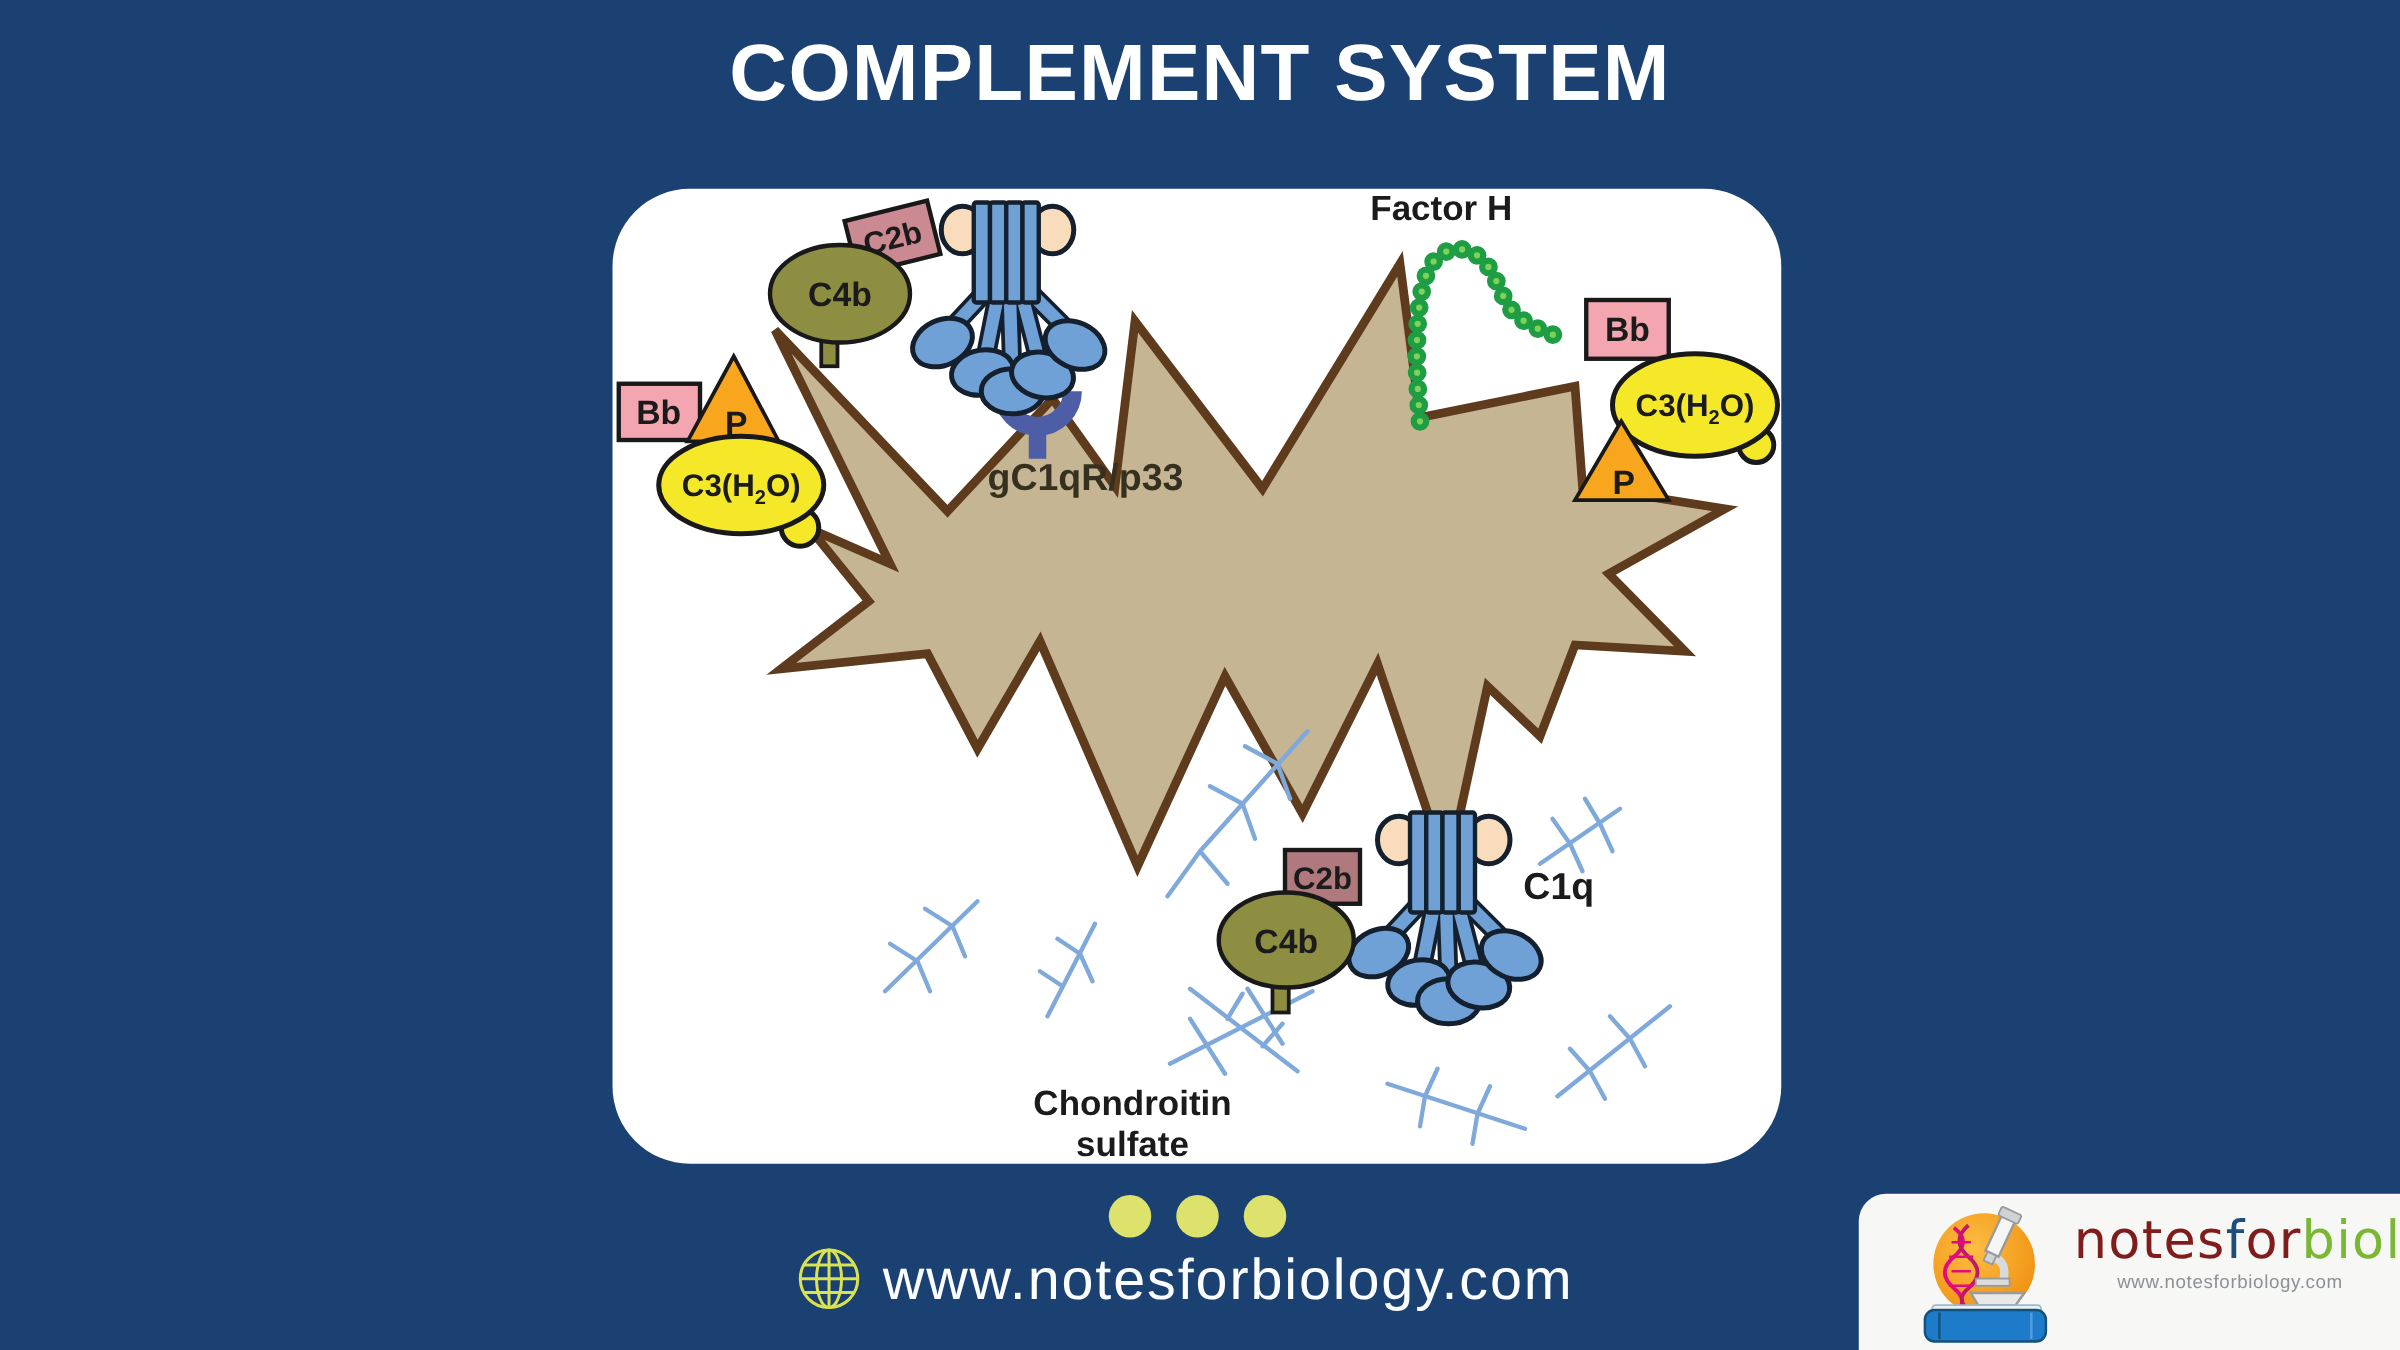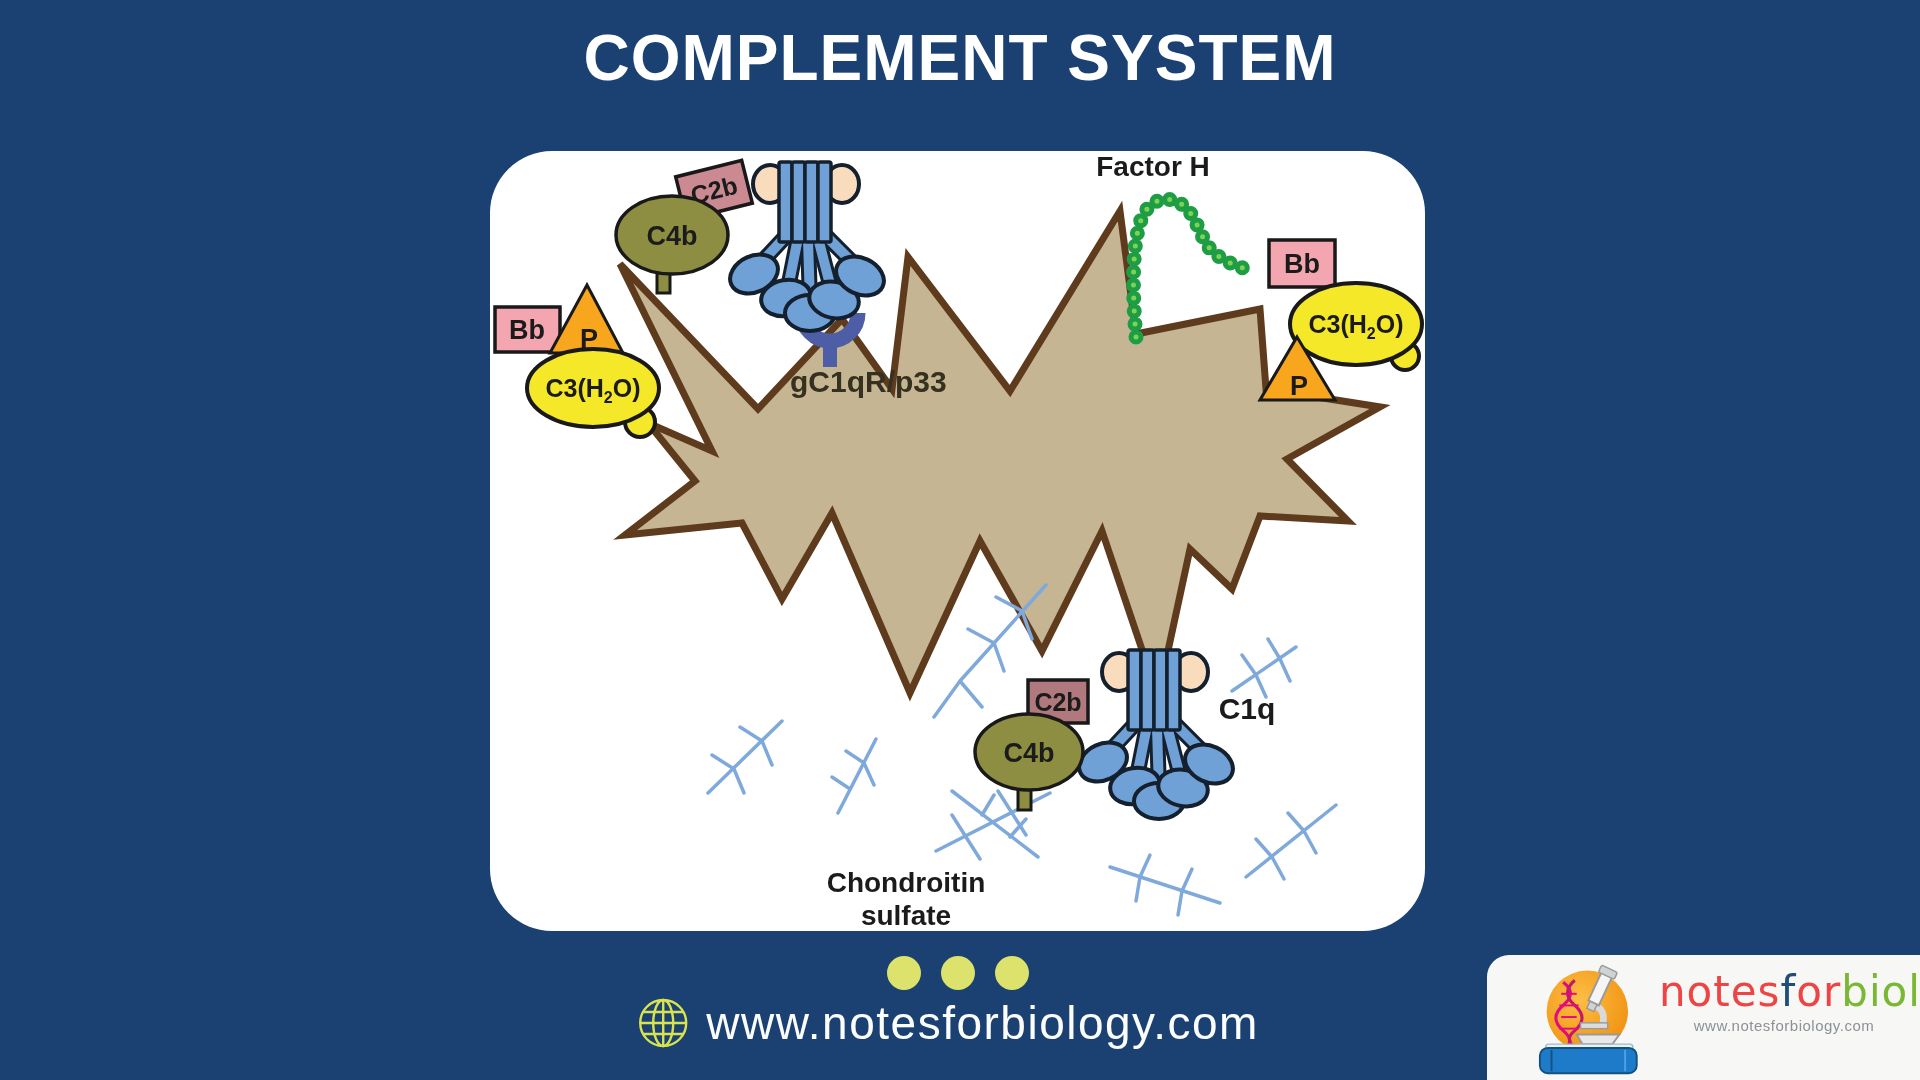--- a/index.html
+++ b/index.html
@@ -41,21 +41,21 @@
   .weburl .txt{font-size:46px;font-weight:400;letter-spacing:1.5px;}
 
   
   .logo{
     position:absolute;left:1487px;top:955px;width:433px;height:125px;
     background:#f7f7f5;border-radius:22px 0 0 0;
   }
   .logo .icon{position:absolute;left:8px;top:2px;}
   .logo .words{position:absolute;left:172px;top:14px;width:250px;text-align:center;}
   .logo .bigname{font-size:42px;letter-spacing:1px;font-family:"DejaVu Sans",sans-serif;line-height:46px;white-space:nowrap;}
-  .logo .p-blue{color:#ef4444;}
+  .logo .p-blue{color:#7f1d1d;}
   .logo .p-dark{color:#1E4E79;}
   .logo .p-green{color:#7AB733;}
   .logo .smallurl{font-size:15px;color:#8C9196;margin-top:2px;letter-spacing:0.5px;}
 </style>
 </head>
 <body>
 
 <div class="title">COMPLEMENT SYSTEM</div>
 
 <div class="card">

